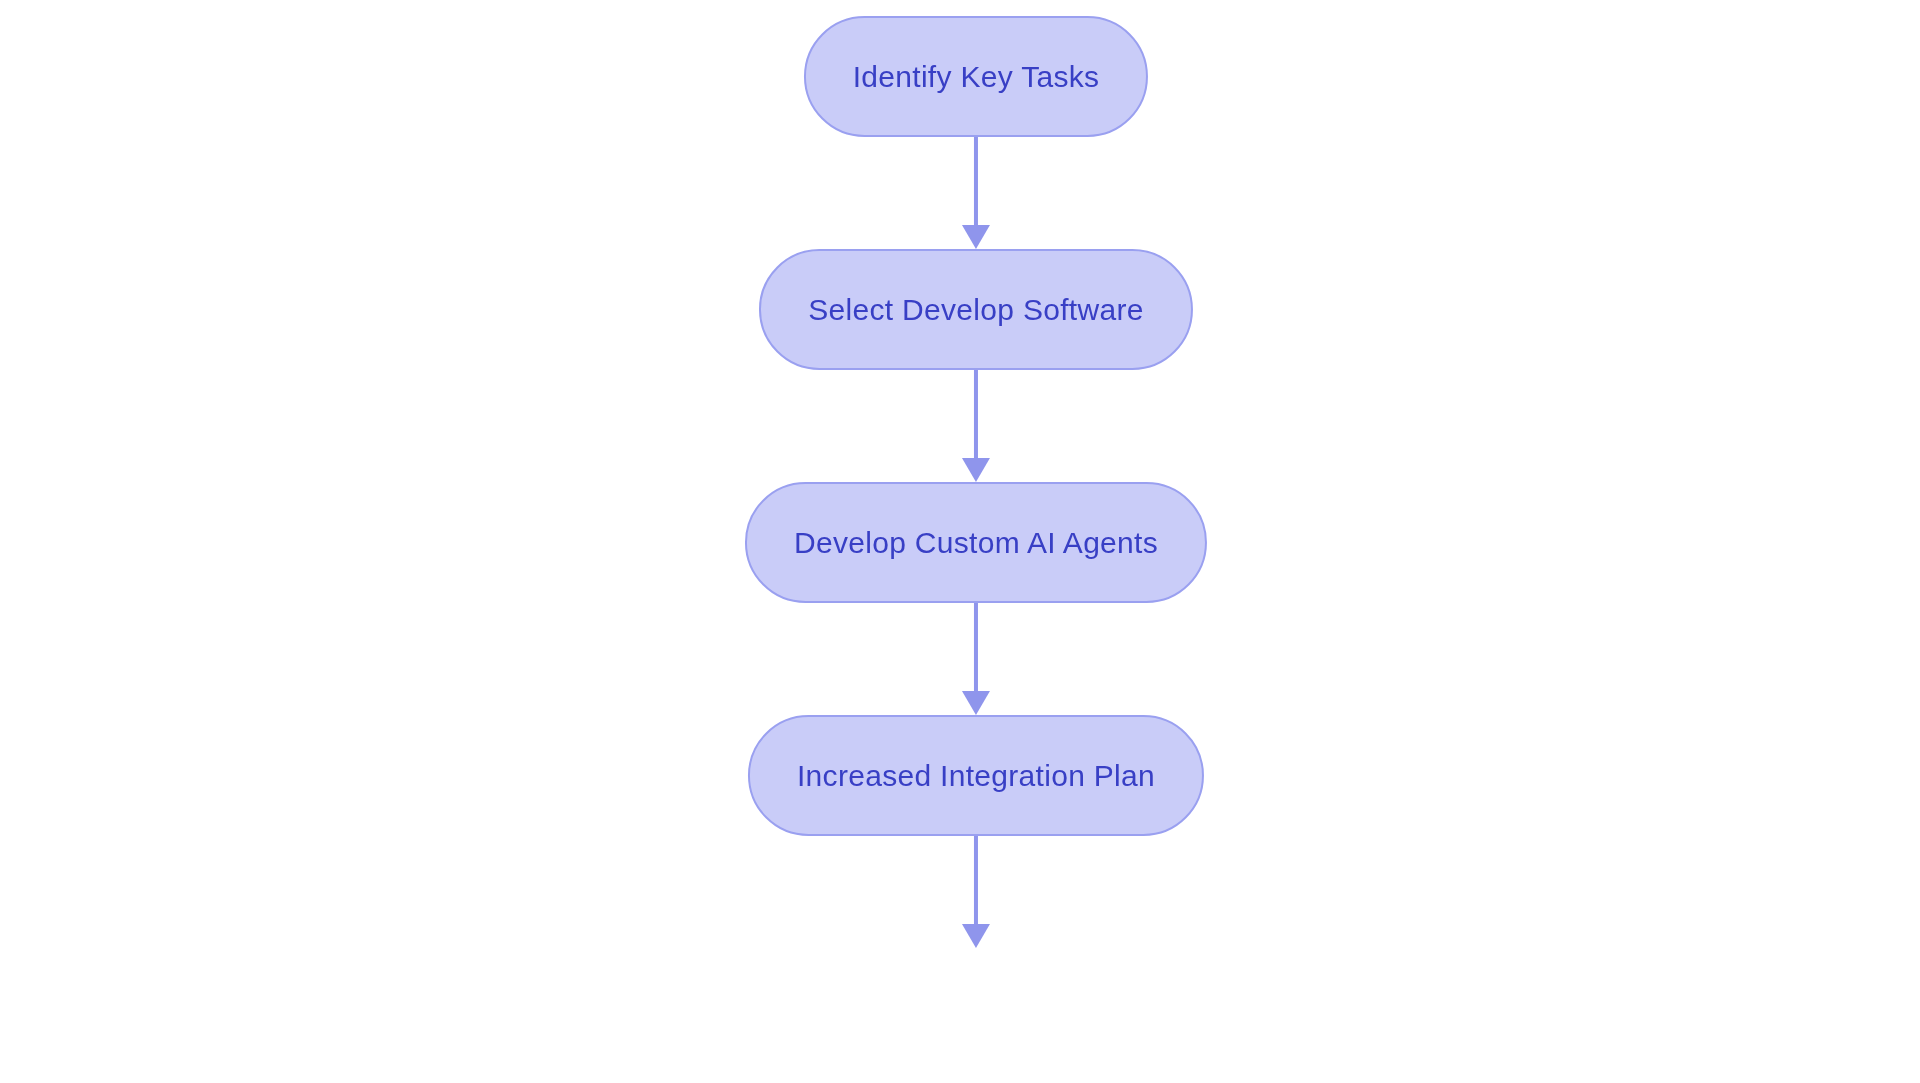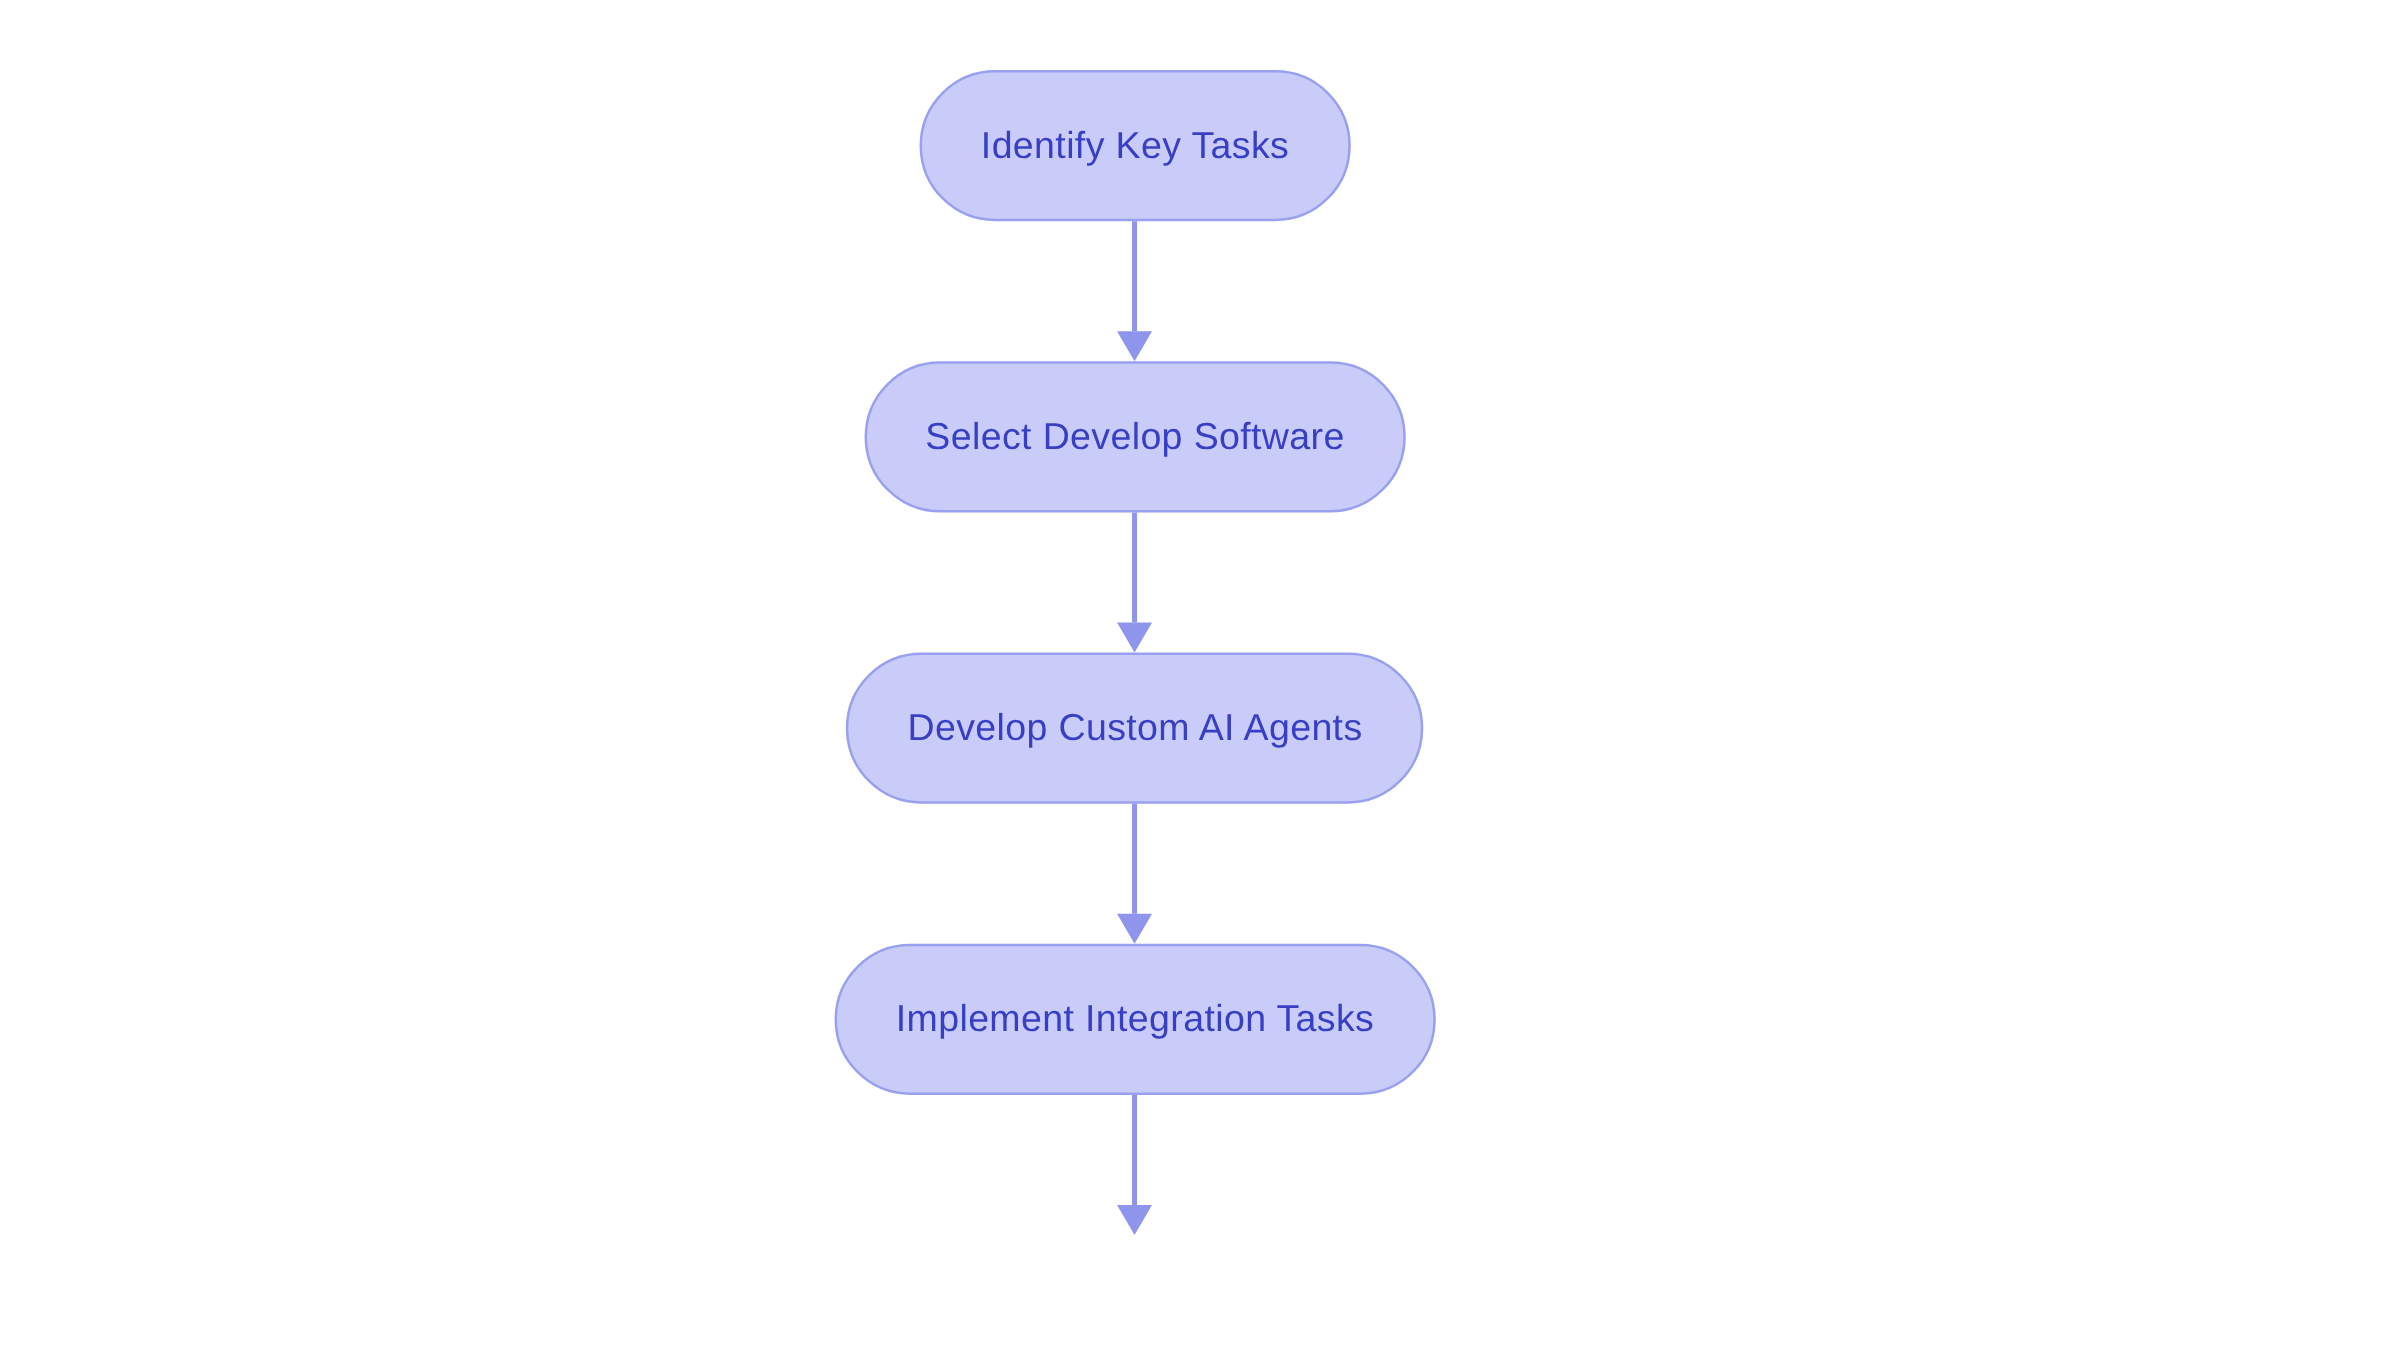--- a/index.html
+++ b/index.html
@@ -10,27 +10,26 @@
   .canvas {
     position: relative;
     width: 1920px;
     height: 1083px;
     background: #ffffff;
     overflow: hidden;
     font-family: "Liberation Sans", sans-serif;
   }
   .flow {
     position: absolute;
-    left: 908px;
+    left: 976px;
     top: 16px;
     transform: translateX(-50%);
     display: flex;
     flex-direction: column;
     align-items: center;
-    margin-top: 40px;
   }
   .node {
     box-sizing: border-box;
     height: 121px;
     padding: 0 47px;
     border-radius: 60.5px;
     background: var(--node-fill, #c9ccf8);
     border: 2px solid var(--node-border, #9aa0f0);
     display: flex;
     align-items: center;
@@ -89,21 +88,21 @@
     <div class="node">
       <span class="node-label">Develop Custom AI Agents</span>
     </div>
 
     <div class="connector">
       <div class="line"></div>
       <div class="head"></div>
     </div>
 
     <div class="node">
-      <span class="node-label">Implement Integration Tasks</span>
+      <span class="node-label">Increased Integration Plan</span>
     </div>
 
     <div class="connector">
       <div class="line"></div>
       <div class="head"></div>
     </div>
 
 
   </div>
 </div>

